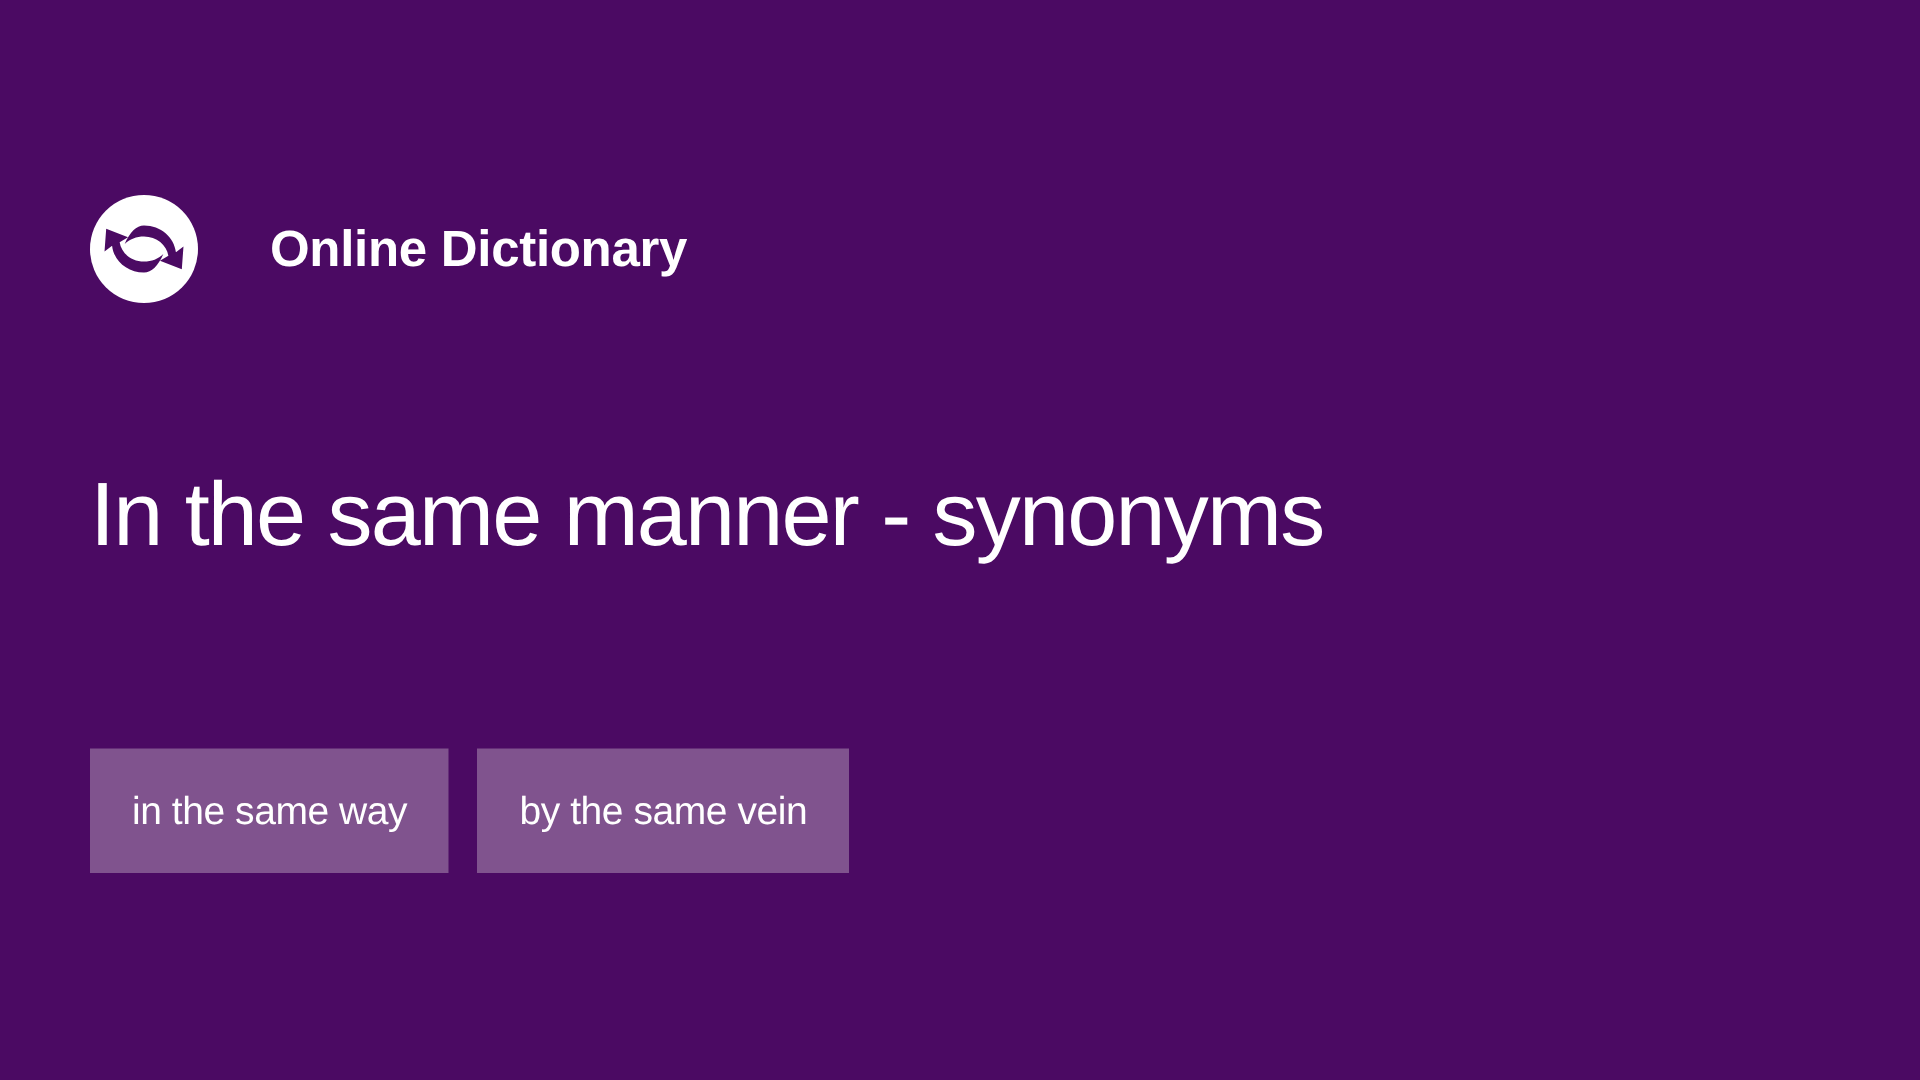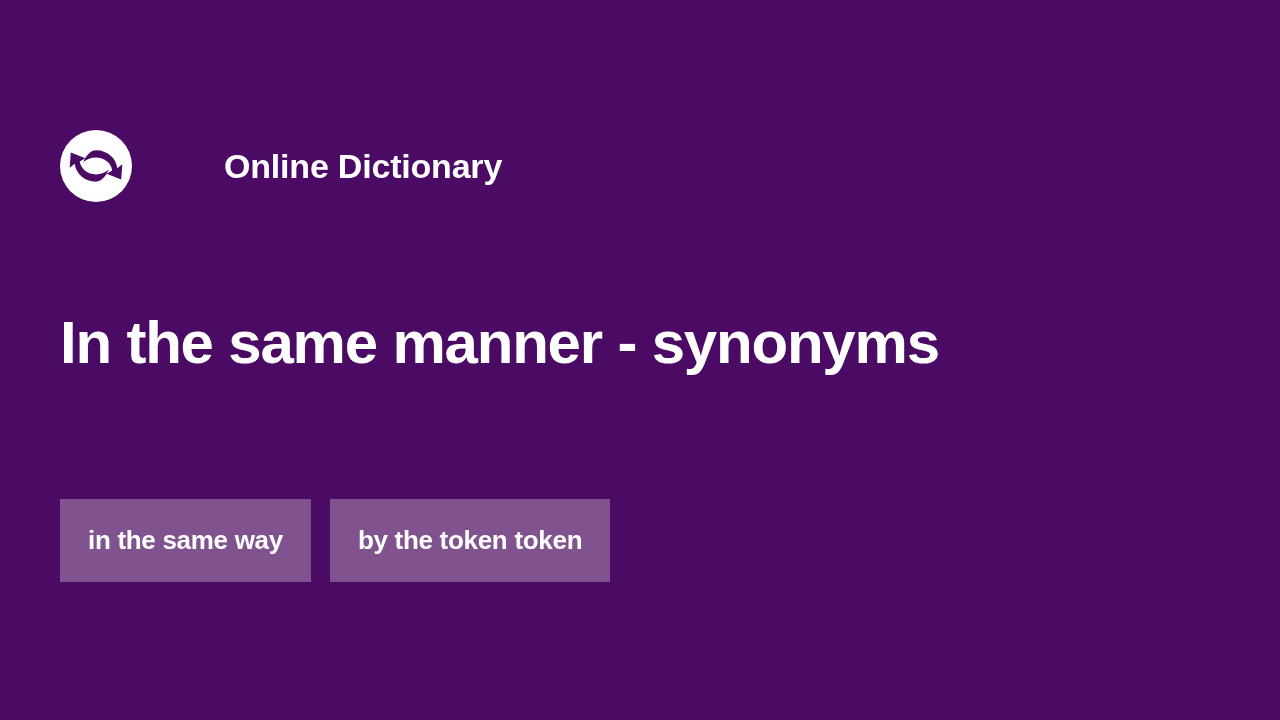--- a/index.html
+++ b/index.html
@@ -16,21 +16,20 @@
     position: relative;
   }
 
   
   .brand {
     position: absolute;
     left: 60px;
     top: 130px;
     display: flex;
     align-items: center;
-    gap: 44px;
   }
 
   .brand-logo {
     width: 72px;
     height: 72px;
     border-radius: 50%;
     background: #ffffff;
     display: flex;
     align-items: center;
     justify-content: center;
@@ -53,21 +52,21 @@
     line-height: 1;
   }
 
   
   .page-title {
     position: absolute;
     left: 60px;
     top: 309px;
     color: #ffffff;
     font-size: 60px;
-    font-weight: bold;
+    font-weight: normal;
     letter-spacing: -1.2px;
     line-height: 1.12;
     white-space: nowrap;
   }
 
   
   .synonyms {
     position: absolute;
     left: 60px;
     top: 499px;
@@ -75,21 +74,21 @@
     display: flex;
     flex-wrap: wrap;
     align-items: flex-start;
     gap: 19px;
   }
 
   .synonym-chip {
     background: #80538e;
     color: #ffffff;
     font-size: 26px;
-    font-weight: bold;
+    font-weight: normal;
     letter-spacing: -0.3px;
     line-height: 1;
     padding: 28px 28px 29px 28px;
     white-space: nowrap;
     border: none;
     cursor: pointer;
     font-family: inherit;
     display: block;
   }
 </style>
@@ -125,14 +124,14 @@
     </svg>
   </span>
 
   <span class="brand-name">Online Dictionary</span>
 </div>
 
 <h1 class="page-title">In the same manner - synonyms</h1>
 
 <div class="synonyms">
   <span class="synonym-chip">in the same way</span>
-  <span class="synonym-chip">by the token token</span>
+  <span class="synonym-chip">by the same vein</span>
 </div>
 
 </body></html>

